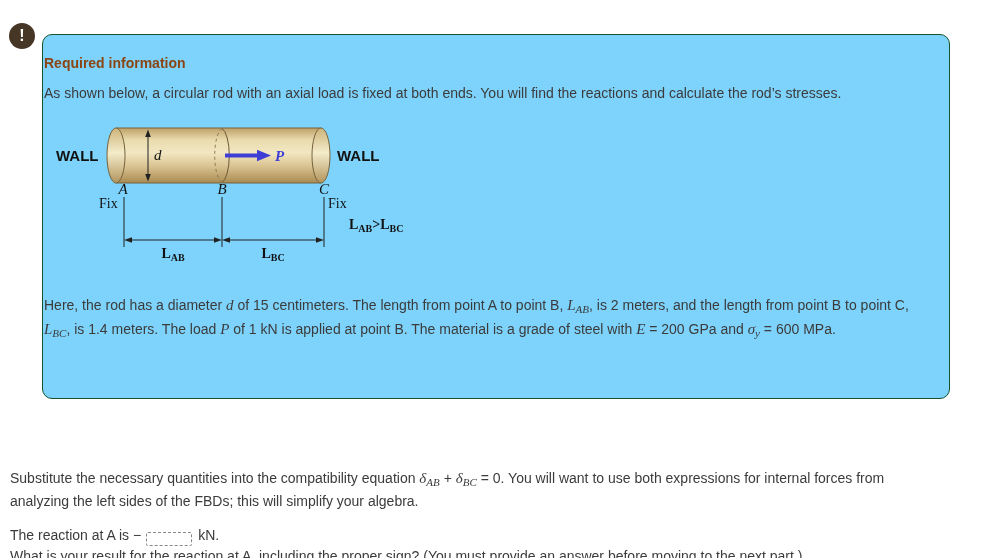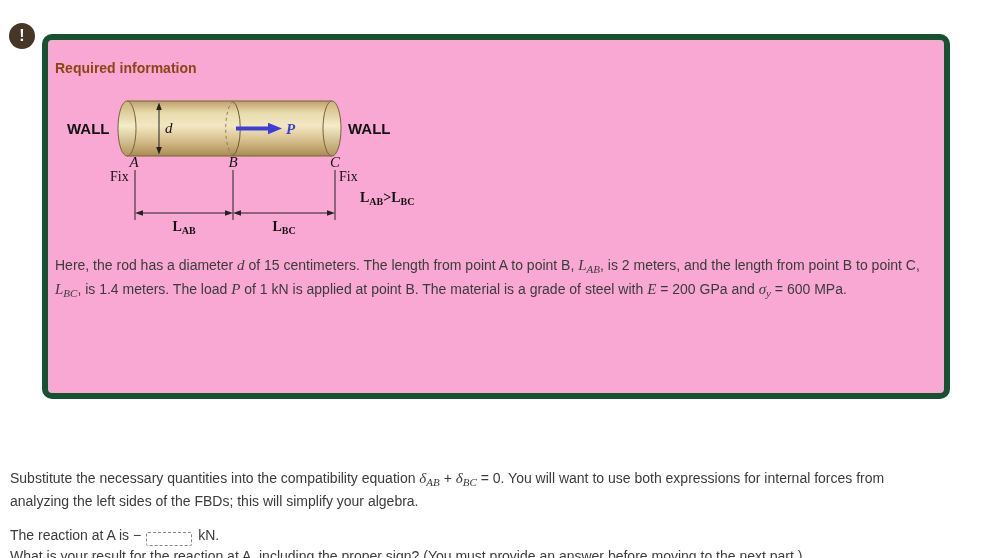--- a/index.html
+++ b/index.html
@@ -2,24 +2,24 @@
 <html><head>
 <meta charset="utf-8">
 <style>
   html,body{margin:0;padding:0;background:#fff;}
   .page{position:relative;width:981px;height:558px;background:#fff;overflow:hidden;
         font-family:"Liberation Sans",sans-serif;color:#3b3b3b;}
   .alert-icon{position:absolute;left:9px;top:23px;width:26px;height:26px;border-radius:50%;
         background:#463626;color:#fff;font-weight:bold;font-size:16px;
         display:flex;align-items:center;justify-content:center;}
   .info-box{position:absolute;left:42px;top:34px;width:908px;height:365px;box-sizing:border-box;
-        border:6px solid #14532d;border-radius:10px;padding:20px 24px 20px 7px;background:#f9a8d4;}
+        border:1px solid #14532d;border-radius:10px;padding:20px 24px 20px 1px;background:#7dd3fc;}
   .info-heading{margin:0 0 12px 0;font-size:14px;font-weight:bold;color:#8b4513;}
   .para{margin:0;font-size:14px;line-height:1.55;color:#3b3b3b;}
-  .details{margin-top:12px;}
+  .details{margin-top:25px;}
   .var{font-family:"Liberation Serif",serif;font-style:italic;font-size:15px;}
   .vsub{font-family:"Liberation Serif",serif;font-style:italic;font-size:11px;vertical-align:-3px;}
   .fig-wrap{margin:10px 0 0 0;}
   .question{position:absolute;left:10px;top:424px;width:932px;margin-top:43px;}
   .answer-line{margin-top:12px;}
   .answer-input{width:46px;height:14px;border:1px dashed #888;border-radius:2px;background:#fff;
         margin:0 6px 0 5px;vertical-align:-3px;font-size:12px;padding:0 2px;box-sizing:border-box;}
   
   .fig-wall{font-family:"Liberation Sans",sans-serif;font-weight:bold;font-size:15px;fill:#111;}
   .fig-var{font-family:"Liberation Serif",serif;font-style:italic;font-size:15px;fill:#111;}
@@ -33,20 +33,21 @@
 
 <div class="page">
 
   <div class="alert-icon">
     <span>!</span>
   </div>
 
   <div class="info-box">
     <h2 class="info-heading">Required information</h2>
 
+    <p class="para">As shown below, a circular rod with an axial load is fixed at both ends. You will find the reactions and calculate the rod’s stresses.</p>
 
     <div class="fig-wrap">
       <svg width="400" height="150" viewBox="0 0 400 150">
         <defs>
           <linearGradient id="rodGrad" x1="0" y1="0" x2="0" y2="1">
             <stop offset="0" stop-color="#bfa068"></stop>
             <stop offset="0.22" stop-color="#e9dcae"></stop>
             <stop offset="0.45" stop-color="#f2e7c2"></stop>
             <stop offset="0.7" stop-color="#d9c290"></stop>
             <stop offset="1" stop-color="#a98a52"></stop>

